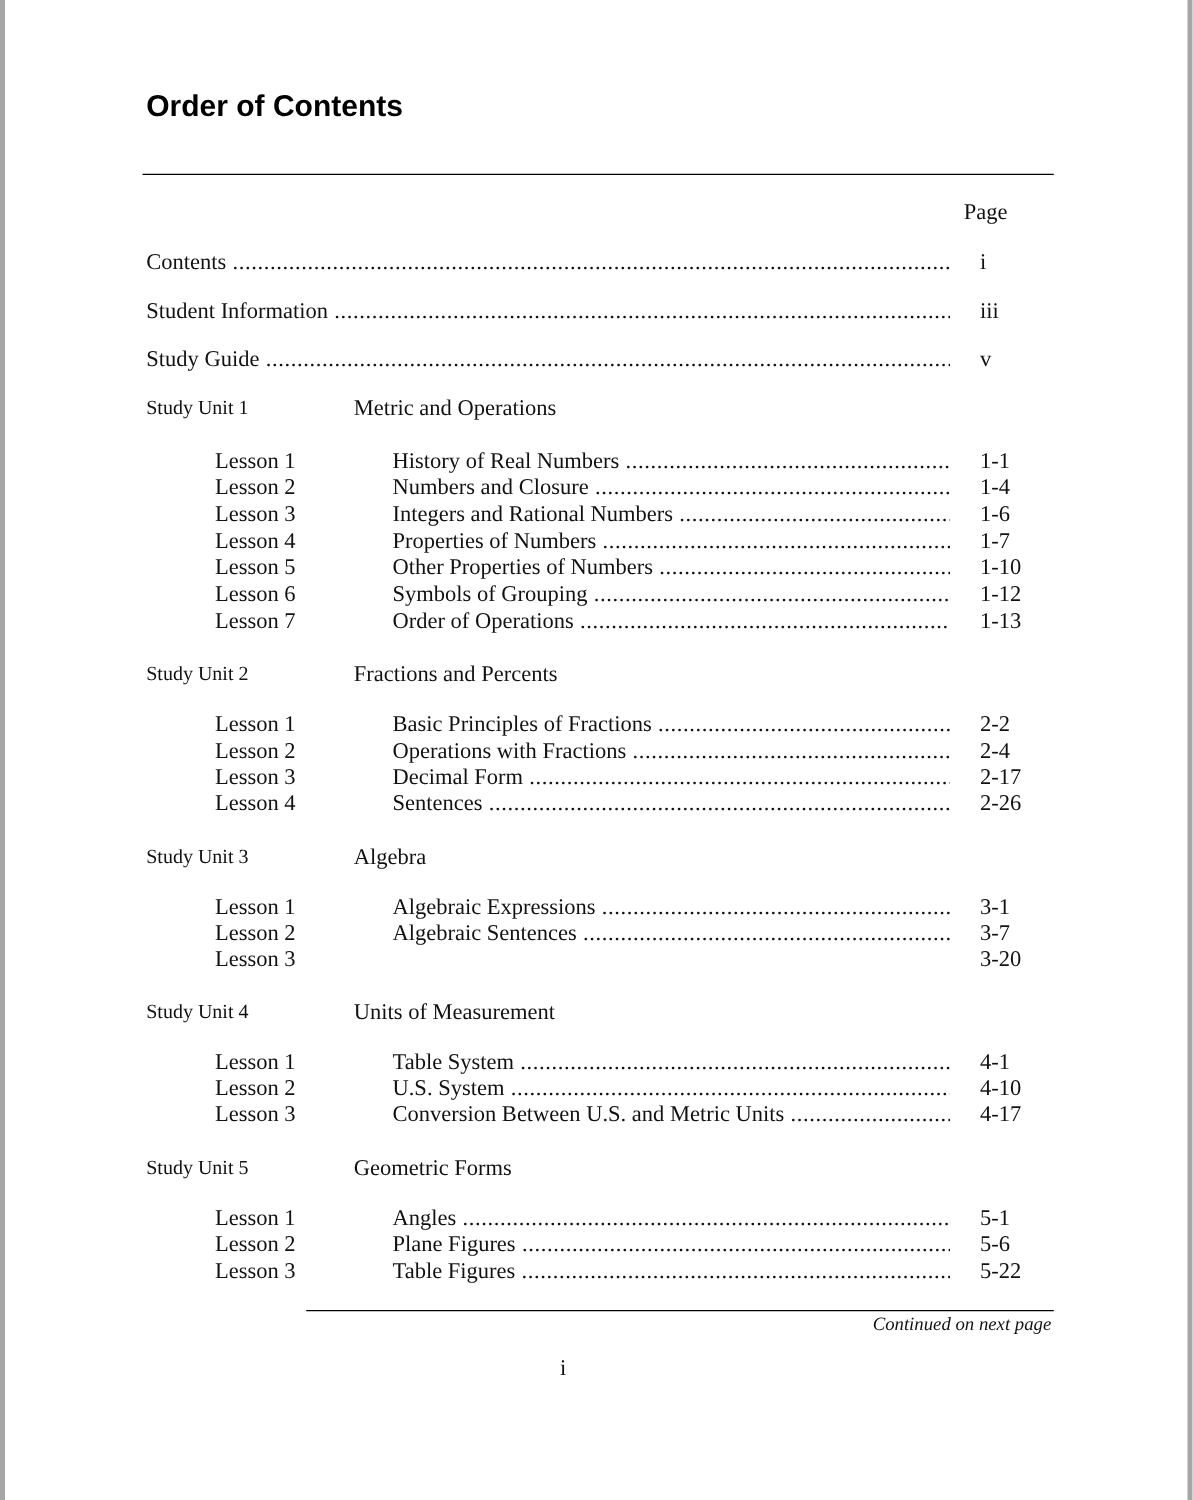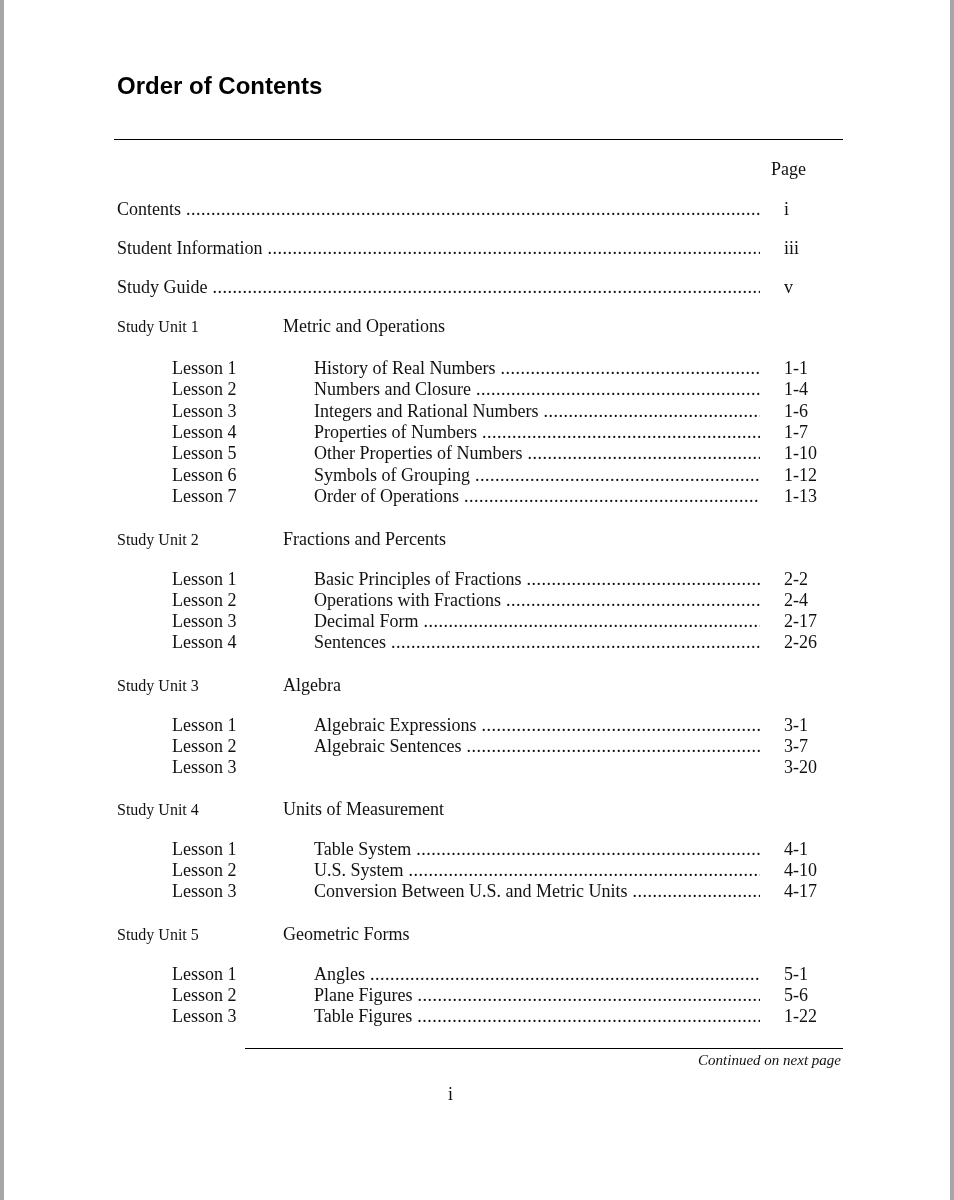--- a/index.html
+++ b/index.html
@@ -186,18 +186,18 @@
   <div class="row lesson-row" style="top:985px">
       <span class="lesson-label">Lesson 2</span>
       <span class="entry">Plane Figures</span>
     </div>
   <div class="pg" style="top:985px">5-6</div>
 
   <div class="row lesson-row" style="top:1006px">
       <span class="lesson-label">Lesson 3</span>
       <span class="entry">Table Figures</span>
     </div>
-  <div class="pg" style="top:1006px">1-22</div>
+  <div class="pg" style="top:1006px">5-22</div>
 
   <div class="rule-bottom"></div>
   <div class="continued">Continued on next page</div>
   <div class="folio">i</div>
 </div>
 
 </body></html>

